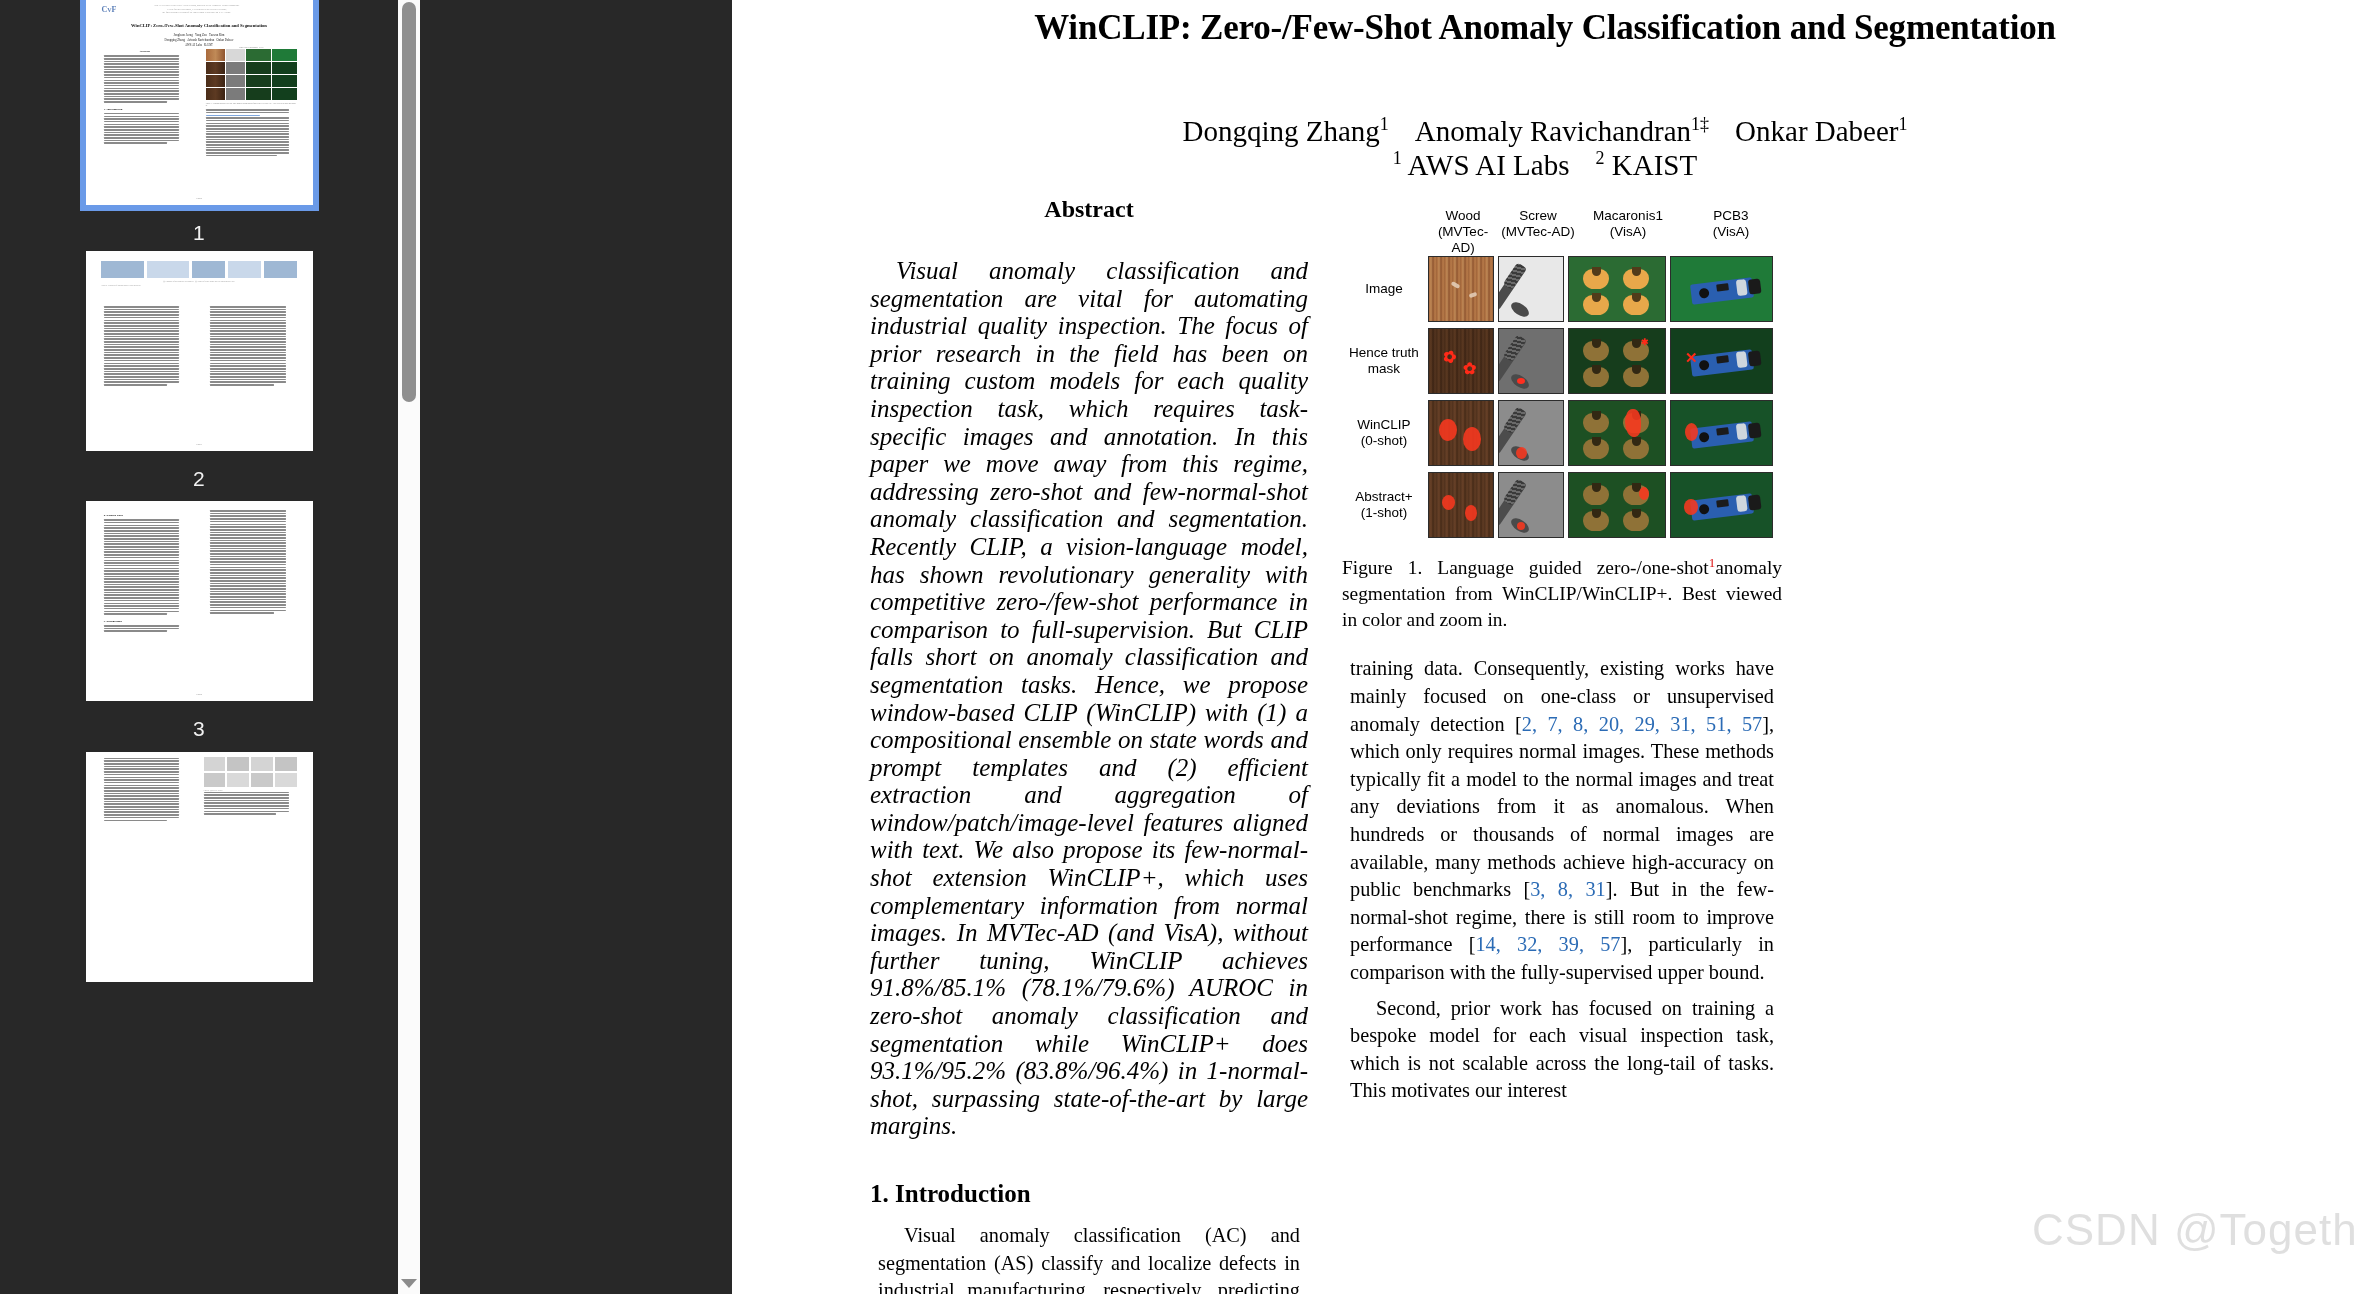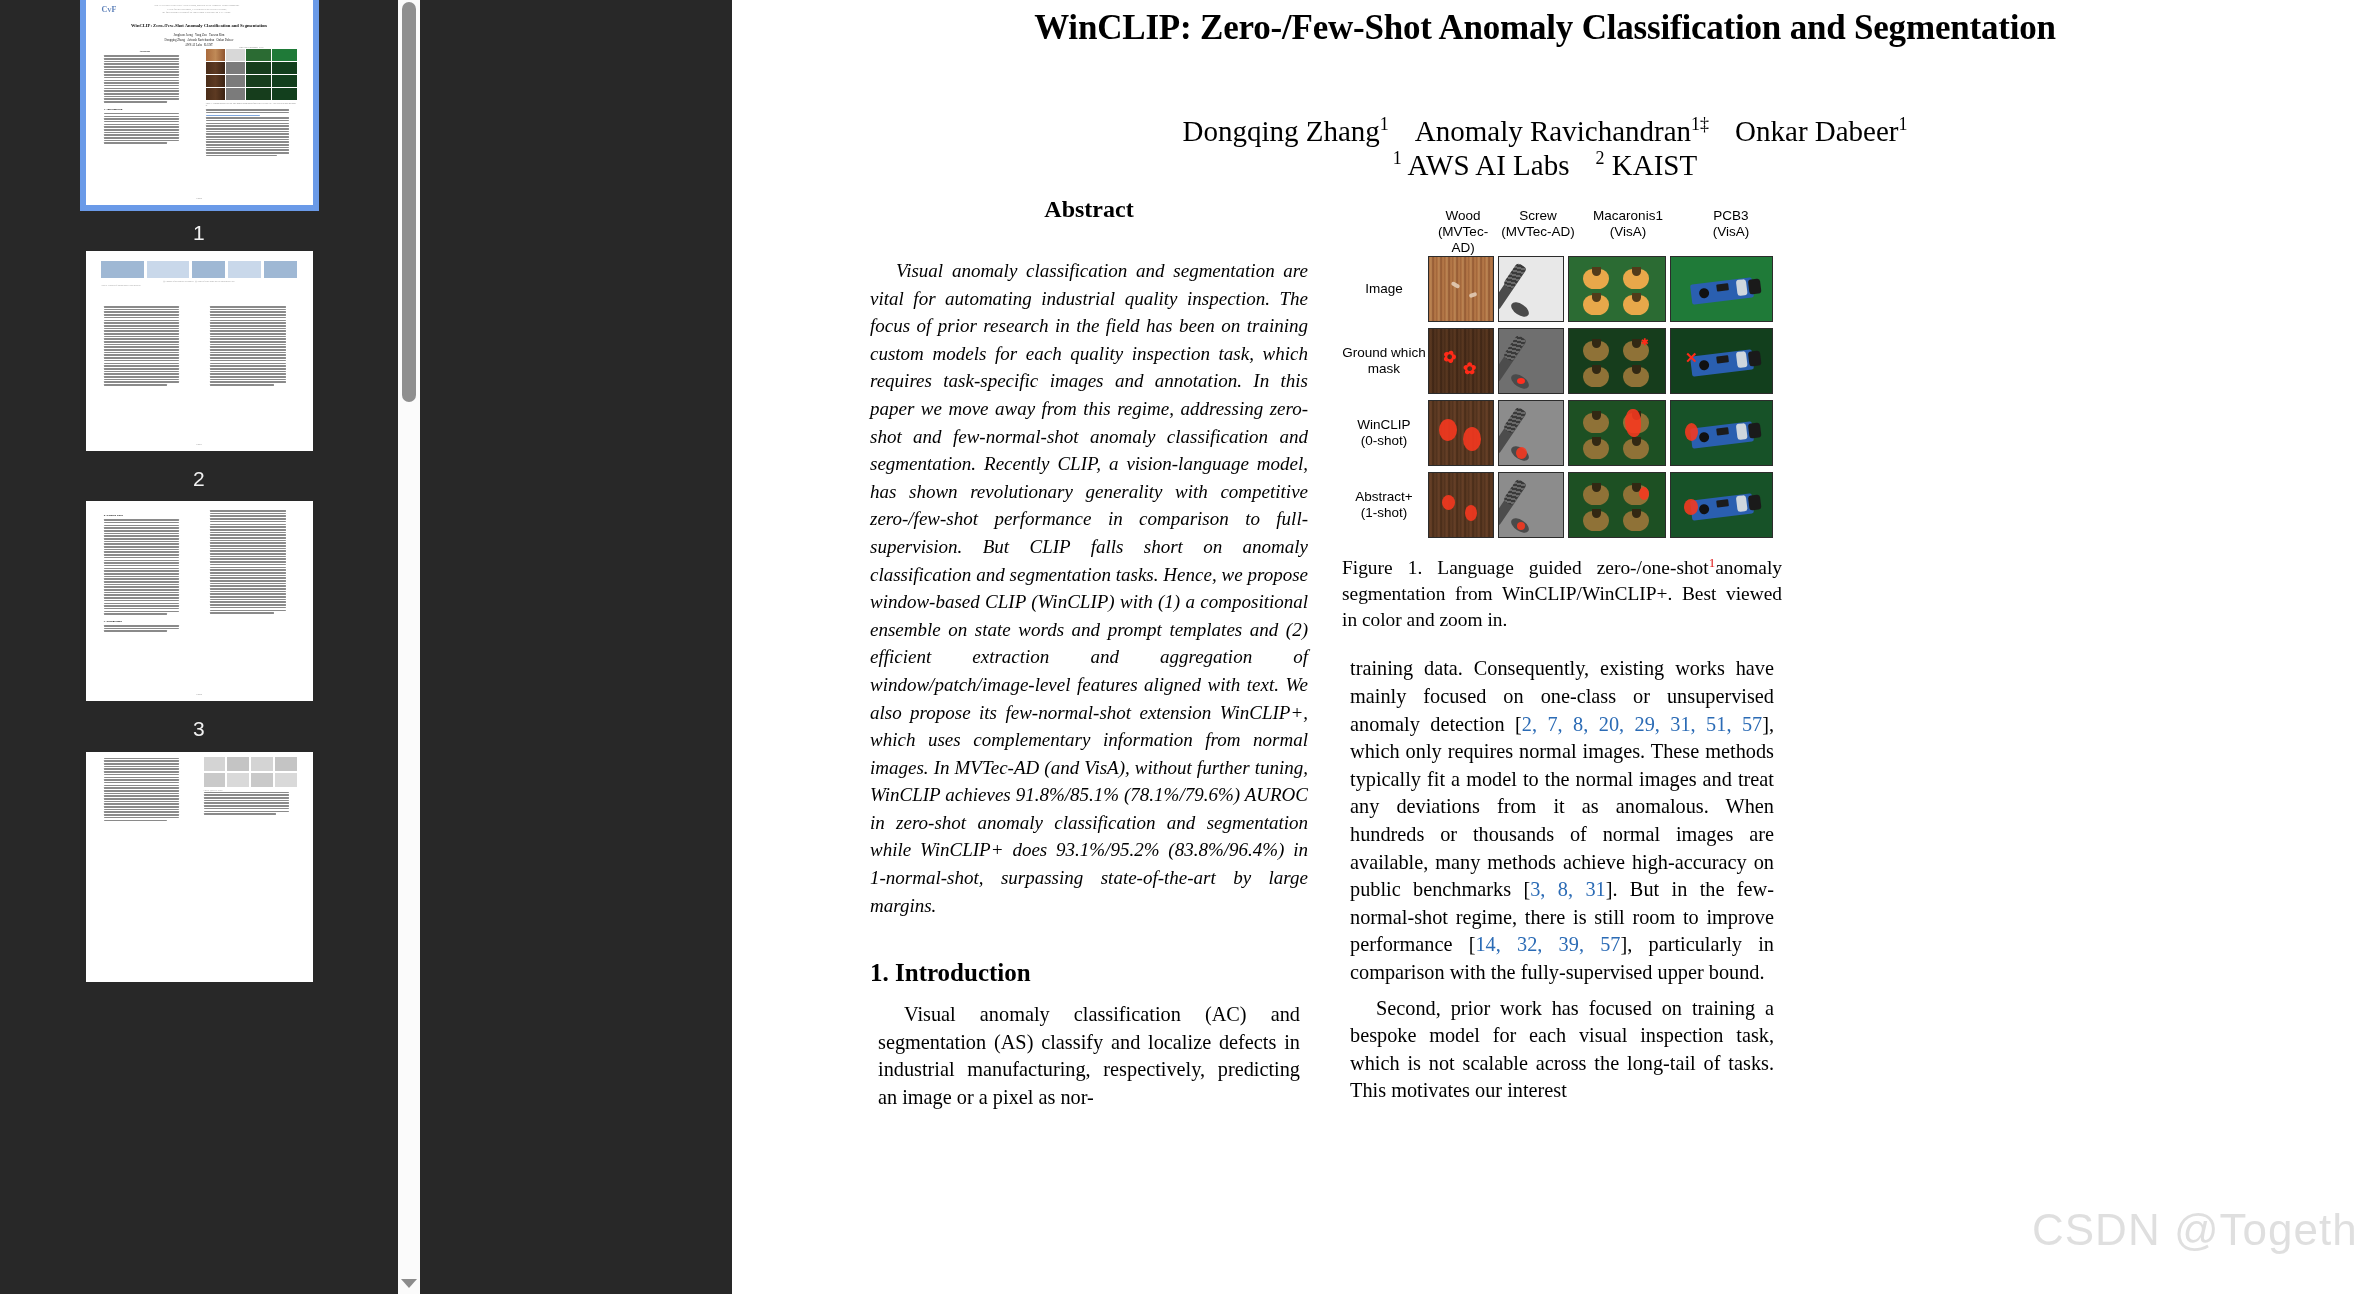--- a/index.html
+++ b/index.html
@@ -135,21 +135,21 @@
   }
   .section-head {
     font-family:"Liberation Serif", serif;
     font-weight: bold; font-size: 24px; color:#000;
     text-align:center; margin: 0 0 34px 0;
   }
   .section-head.left { text-align:left; margin: 40px 0 14px 0; font-size: 25px; }
   .abstract-body {
     font-family:"Liberation Serif", serif;
     font-style: italic;
-    font-size: 19px;
+    font-size: 25px;
     line-height: 27.6px;
     color: #000;
     text-align: justify;
     text-indent: 26px;
     margin: 0;
     hyphens: none;
   }
   .body-text {
     font-family:"Liberation Serif", serif;
     font-size: 20.3px;
@@ -707,21 +707,21 @@
             <div class="cellimg c3 pcbgreen">
               <div class="pcb">
                   <div class="pcb-led2"></div>
                   <div class="pcb-led"></div>
                 </div>
             </div>
           </div>
 
           <div class="fig-row">
             <div class="fig-rowlabel">
-              <span>Ground which</span><br>
+              <span>Hence truth</span><br>
               <span>mask</span>
             </div>
             <div class="cellimg c0 wood dark">
               <div class="mark" style="left:14px;top:18px;font-size:16px;transform:rotate(20deg);">✿</div>
               <div class="mark" style="left:34px;top:30px;font-size:16px;">✿</div>
             </div>
             <div class="cellimg c1 screwbg dark">
               <div class="screw"></div>
                 <div class="screw-threads"></div>
                 <div class="screw-head"></div>

